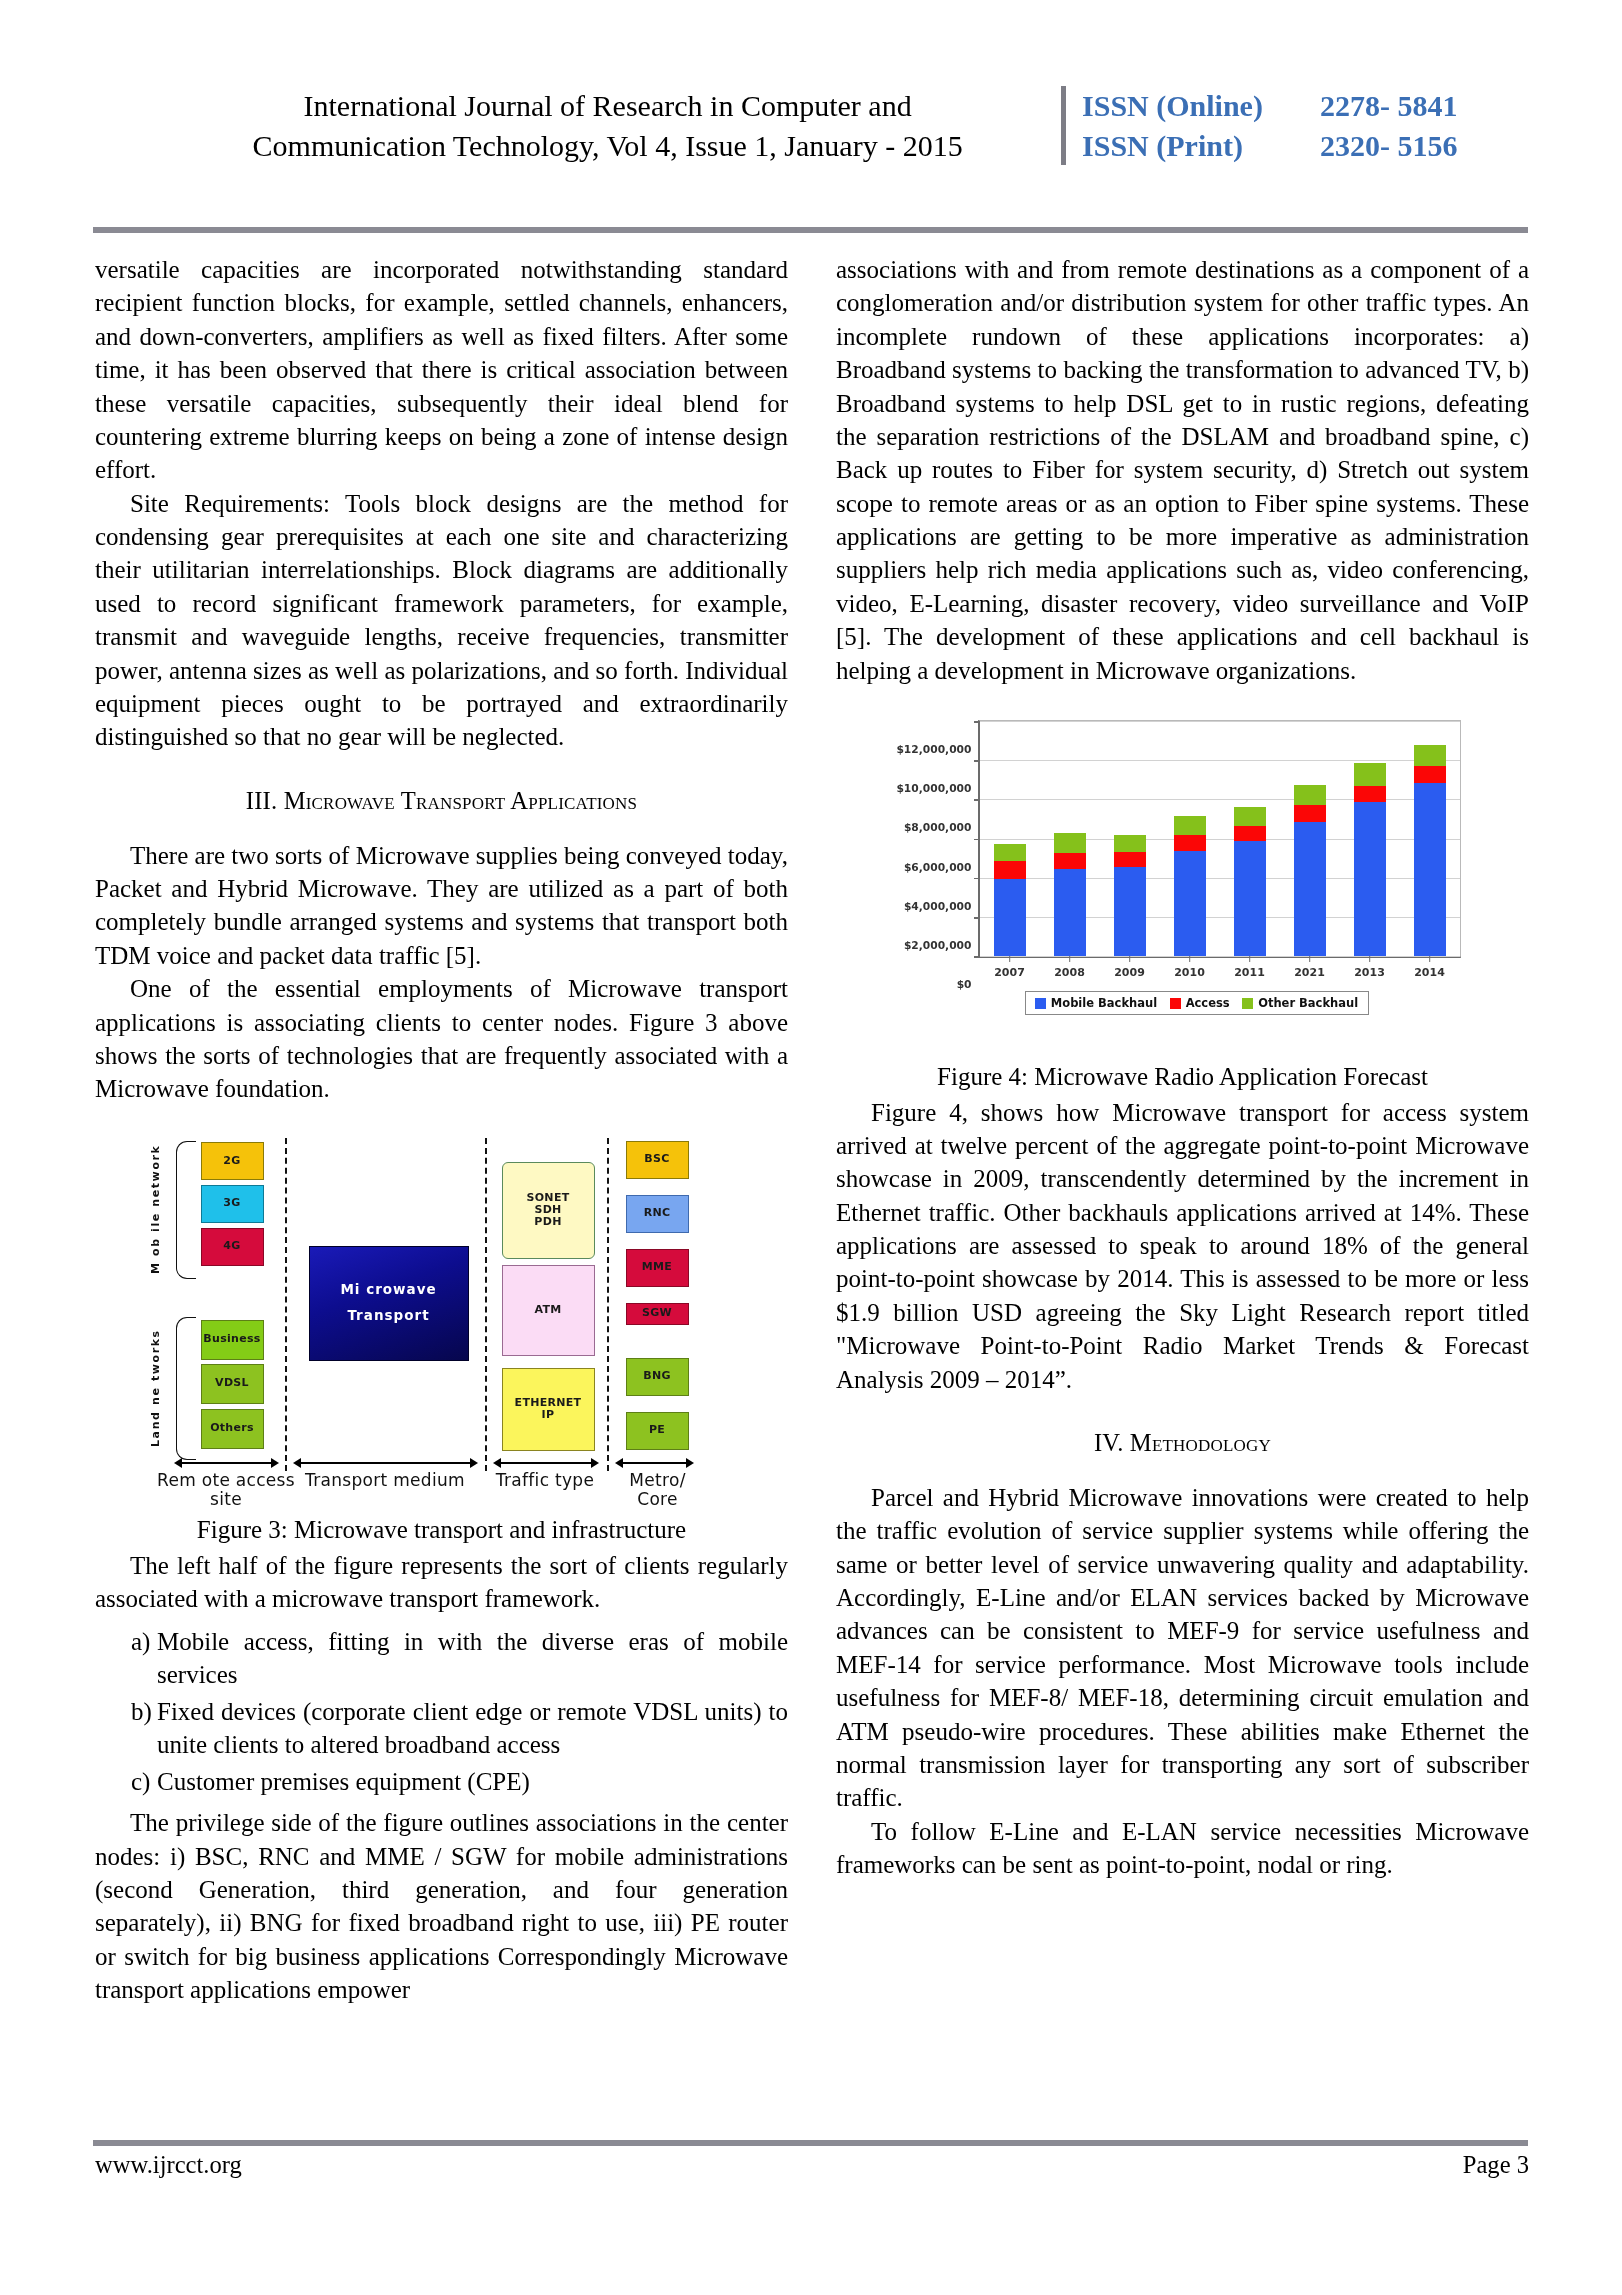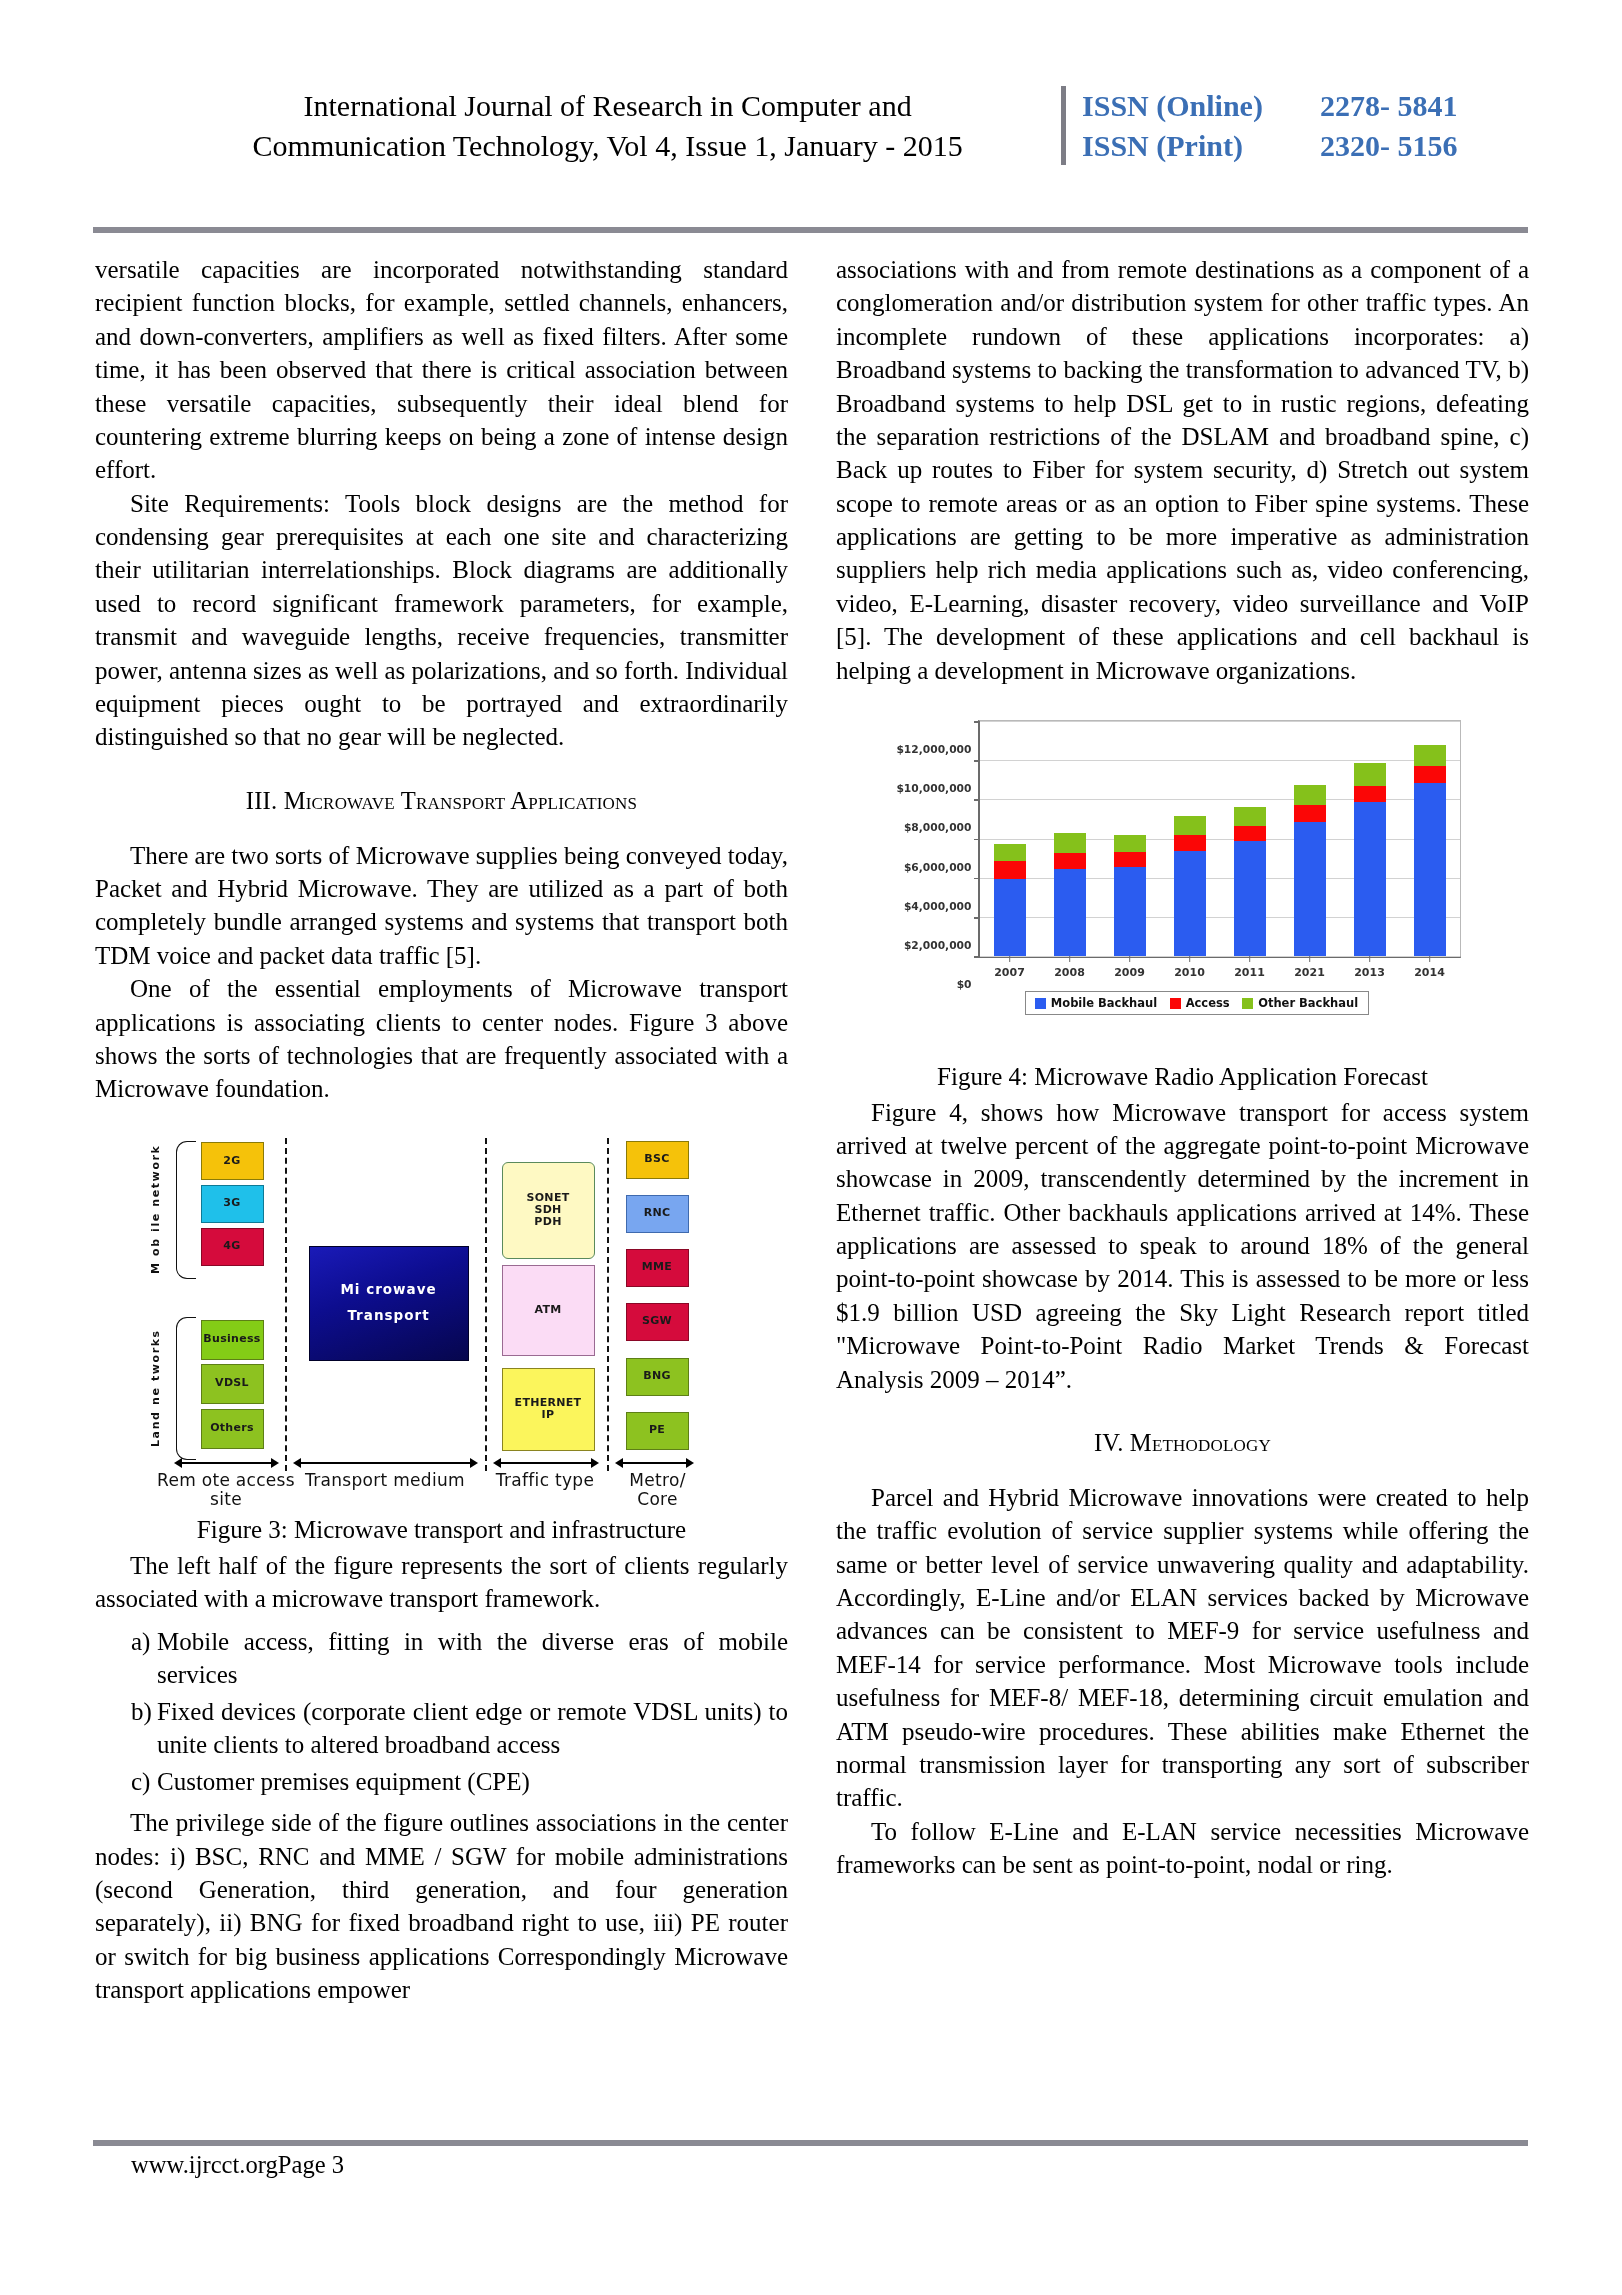--- a/index.html
+++ b/index.html
@@ -198,23 +198,22 @@
   .sw.mobile{background:#2b5cf0;}
   .sw.access{background:#fb0606;}
   .sw.other{background:#85c11b;}
 
   
   .footer-rule{
     position:absolute;left:93px;top:2140px;width:1435px;height:5.5px;background:#8a8a93;
   }
   .footer{
     position:absolute;left:95px;top:2151px;width:1434px;
-    display:flex;align-items:center;
+    display:flex;justify-content:space-between;align-items:center;
     font-size:24.6px;
-    margin-left:36px;
   }
 </style>
 </head>
 <body>
 
 <div class="page">
 
   <div class="header">
     <div class="header-inner">
       <div class="journal-title">
@@ -277,21 +276,21 @@
         <div class="f3-box" style="left:361px;top:32px;width:93px;height:97px;background:#fef9c3;border-color:#5a8a5c;white-space:pre-line;border-radius:6px;">SONET
 SDH
 PDH</div>
         <div class="f3-box" style="left:361px;top:135px;width:93px;height:91px;background:#fbdcf5;border-color:#9a6a92;">ATM</div>
         <div class="f3-box" style="left:361px;top:238px;width:93px;height:83px;background:#fbf55c;border-color:#8a8420;white-space:pre-line;">ETHERNET
 IP</div>
 
         <div class="f3-box" style="left:485px;top:11px;width:63px;height:38px;background:#f5c20a;border-color:#8a7a08;">BSC</div>
         <div class="f3-box" style="left:485px;top:65px;width:63px;height:38px;background:#78a6f0;border-color:#3f6aae;">RNC</div>
         <div class="f3-box" style="left:485px;top:119px;width:63px;height:38px;background:#d50b3c;border-color:#8a0726;">MME</div>
-        <div class="f3-box" style="left:485px;top:173px;width:63px;height:38px;background:#d50b3c;border-color:#8a0726;">SGW</div>
+        <div class="f3-box" style="left:485px;top:173px;width:63px;height:22px;background:#d50b3c;border-color:#8a0726;">SGW</div>
         <div class="f3-box" style="left:485px;top:228px;width:63px;height:38px;background:#8dc220;border-color:#5d7f16;">BNG</div>
         <div class="f3-box" style="left:485px;top:282px;width:63px;height:38px;background:#8dc220;border-color:#5d7f16;">PE</div>
 
         <div class="f3-arrow" style="left:33px;top:328px;width:105px;">
           <span class="hl"></span>
             <span class="ln"></span>
             <span class="hr"></span>
         </div>
         <div class="f3-arrow" style="left:152px;top:328px;width:185px;">
           <span class="hl"></span>

